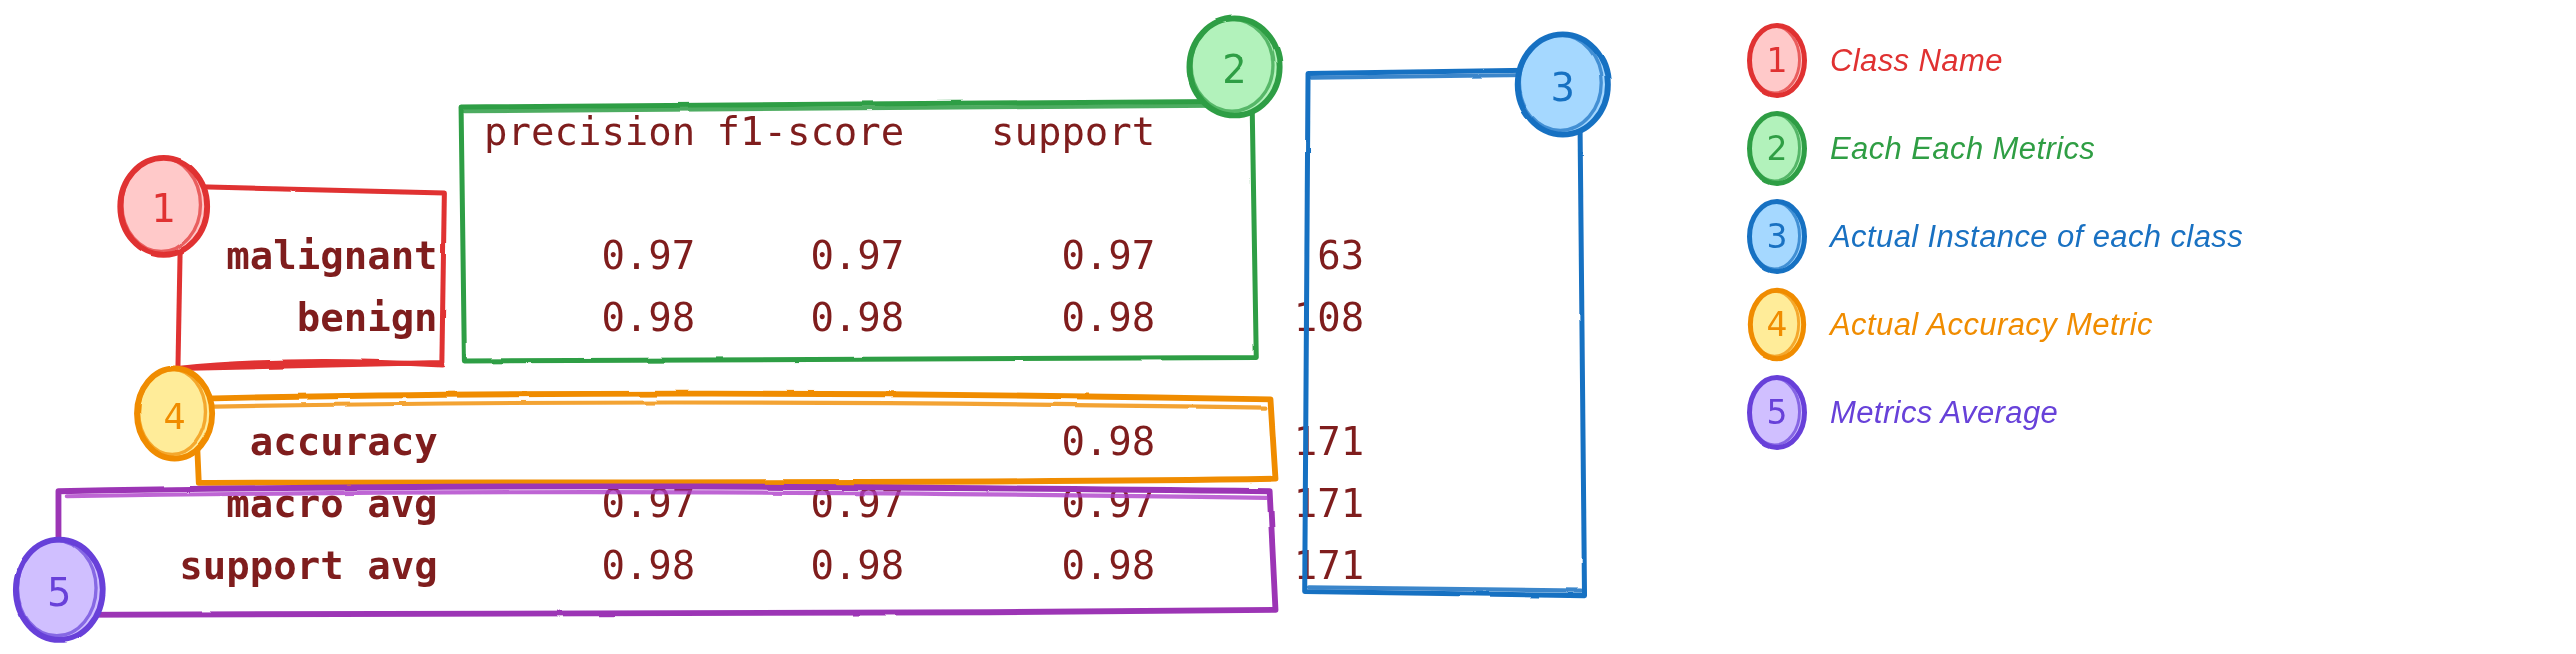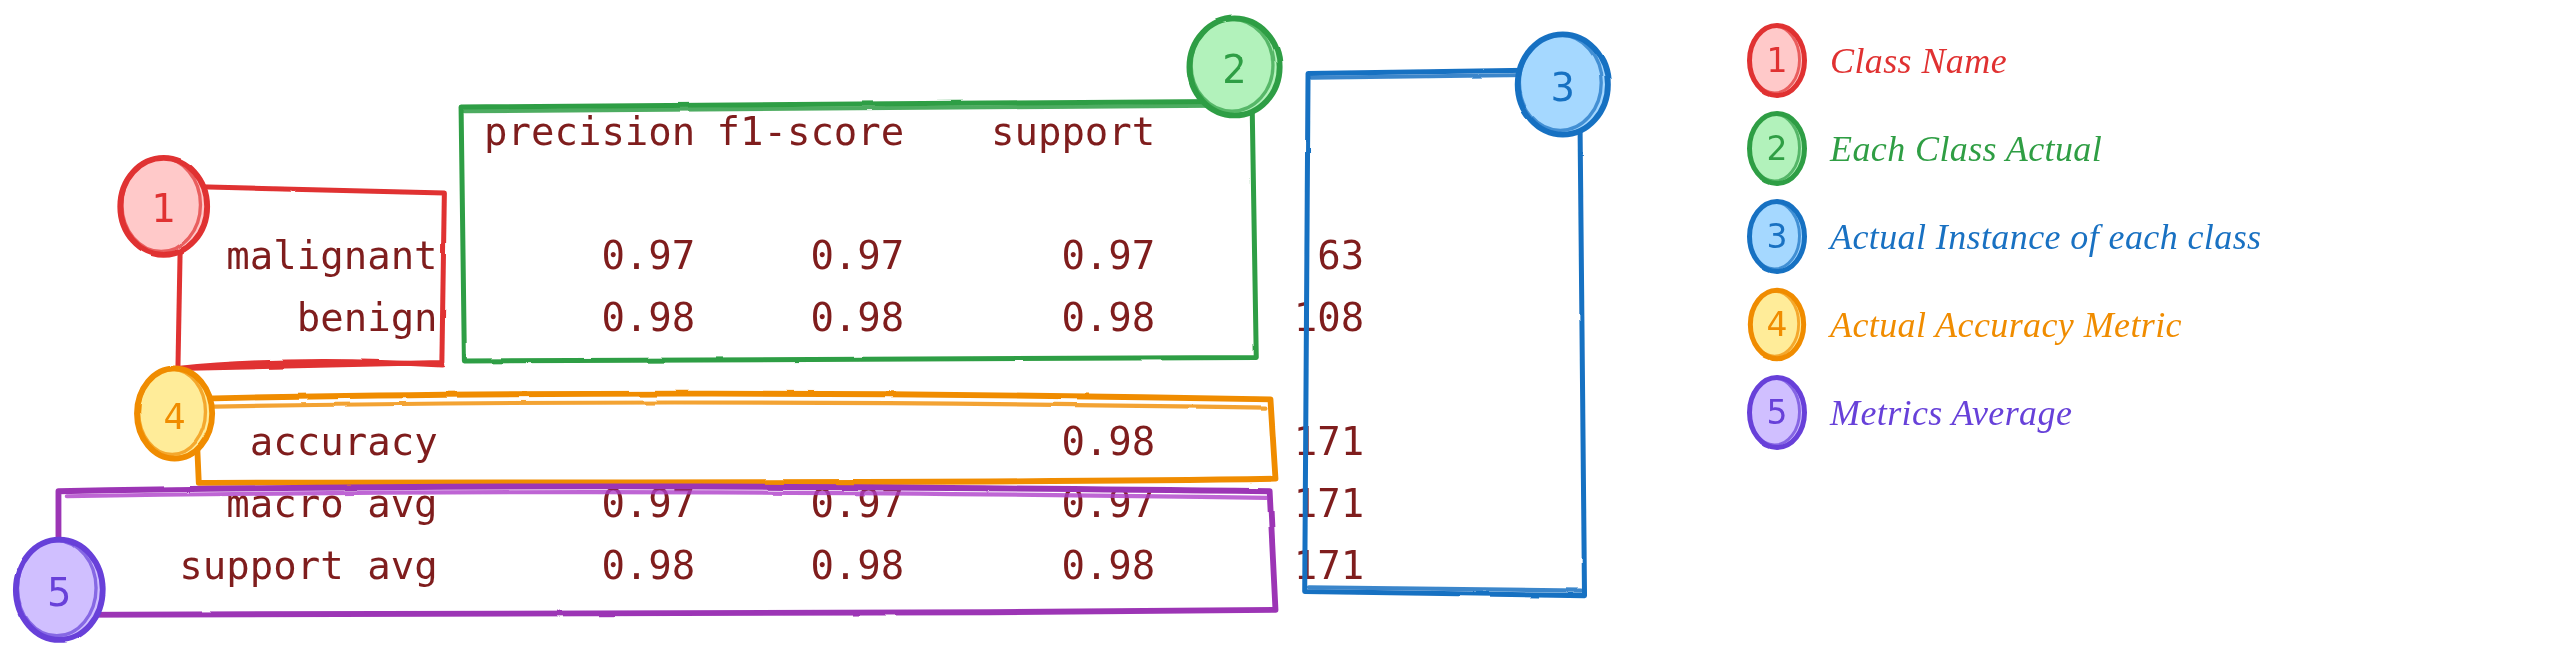--- a/index.html
+++ b/index.html
@@ -15,21 +15,21 @@
     left:100px; top:100px;
     display:grid;
     grid-template-columns:351px 251px 209px 251px 209px;
     grid-auto-rows:62px;
     align-items:center;
     font-family:"DejaVu Sans Mono","Liberation Mono",monospace;
     font-size:39px;
     color:#7f1d1d;
   }
   .grid > div{ text-align:right; padding-right:6.7px; white-space:pre; }
-  .grid .lab{ padding-right:13.4px; }
+  .grid .lab{ padding-right:13.4px;font-weight:bold; }
   .grid .hd{ padding-right:6.7px; }
 
   
   svg#ann{position:absolute;left:0;top:0;width:2576px;height:655px;overflow:visible;}
 
   
   .legend{position:absolute;left:1746px;top:16.7px;width:827px;}
   .legend-item{
     position:relative;
     height:88px;
@@ -46,22 +46,22 @@
   .badge svg{position:absolute;left:0;top:0;width:62px;height:75px;overflow:visible;}
   .badge span{
     position:relative;
     font-family:"DejaVu Sans",sans-serif;
     font-size:33px;
     font-weight:400;
     line-height:1;
     z-index:2;
   }
   .legend-label{
-    font-family:Liberation Serif, serif;
-    font-size:36px;
+    font-family:Liberation Sans, sans-serif;
+    font-size:31px;
     font-style:italic;
     letter-spacing:0.4px;
     white-space:nowrap;
   }
 
   .c-red{color:#e03131;}
   .c-green{color:#2f9e44;}
   .c-blue{color:#1971c2;}
   .c-orange{color:#f08c00;}
   .c-purple{color:#6741d9;}
@@ -194,21 +194,21 @@
     </div>
 
     <div class="legend-item">
       <div class="badge">
         <svg viewBox="0 0 74 90">
           <ellipse cx="37" cy="45" rx="33" ry="42" fill="#b2f2bb" stroke="#2f9e44" stroke-width="6" filter="url(#rough)"></ellipse>
           <ellipse cx="34" cy="44" rx="30" ry="40" fill="none" stroke="#2f9e44" stroke-width="3.5" opacity="0.7" filter="url(#rough)"></ellipse>
         </svg>
         <span class="c-green">2</span>
       </div>
-      <div class="legend-label c-green">Each Class Actual</div>
+      <div class="legend-label c-green">Each Each Metrics</div>
     </div>
 
     <div class="legend-item">
       <div class="badge">
         <svg viewBox="0 0 74 90">
           <ellipse cx="37" cy="45" rx="33" ry="42" fill="#a5d8ff" stroke="#1971c2" stroke-width="6" filter="url(#rough)"></ellipse>
           <ellipse cx="34" cy="44" rx="30" ry="40" fill="none" stroke="#1971c2" stroke-width="3.5" opacity="0.7" filter="url(#rough)"></ellipse>
         </svg>
         <span class="c-blue">3</span>
       </div>

